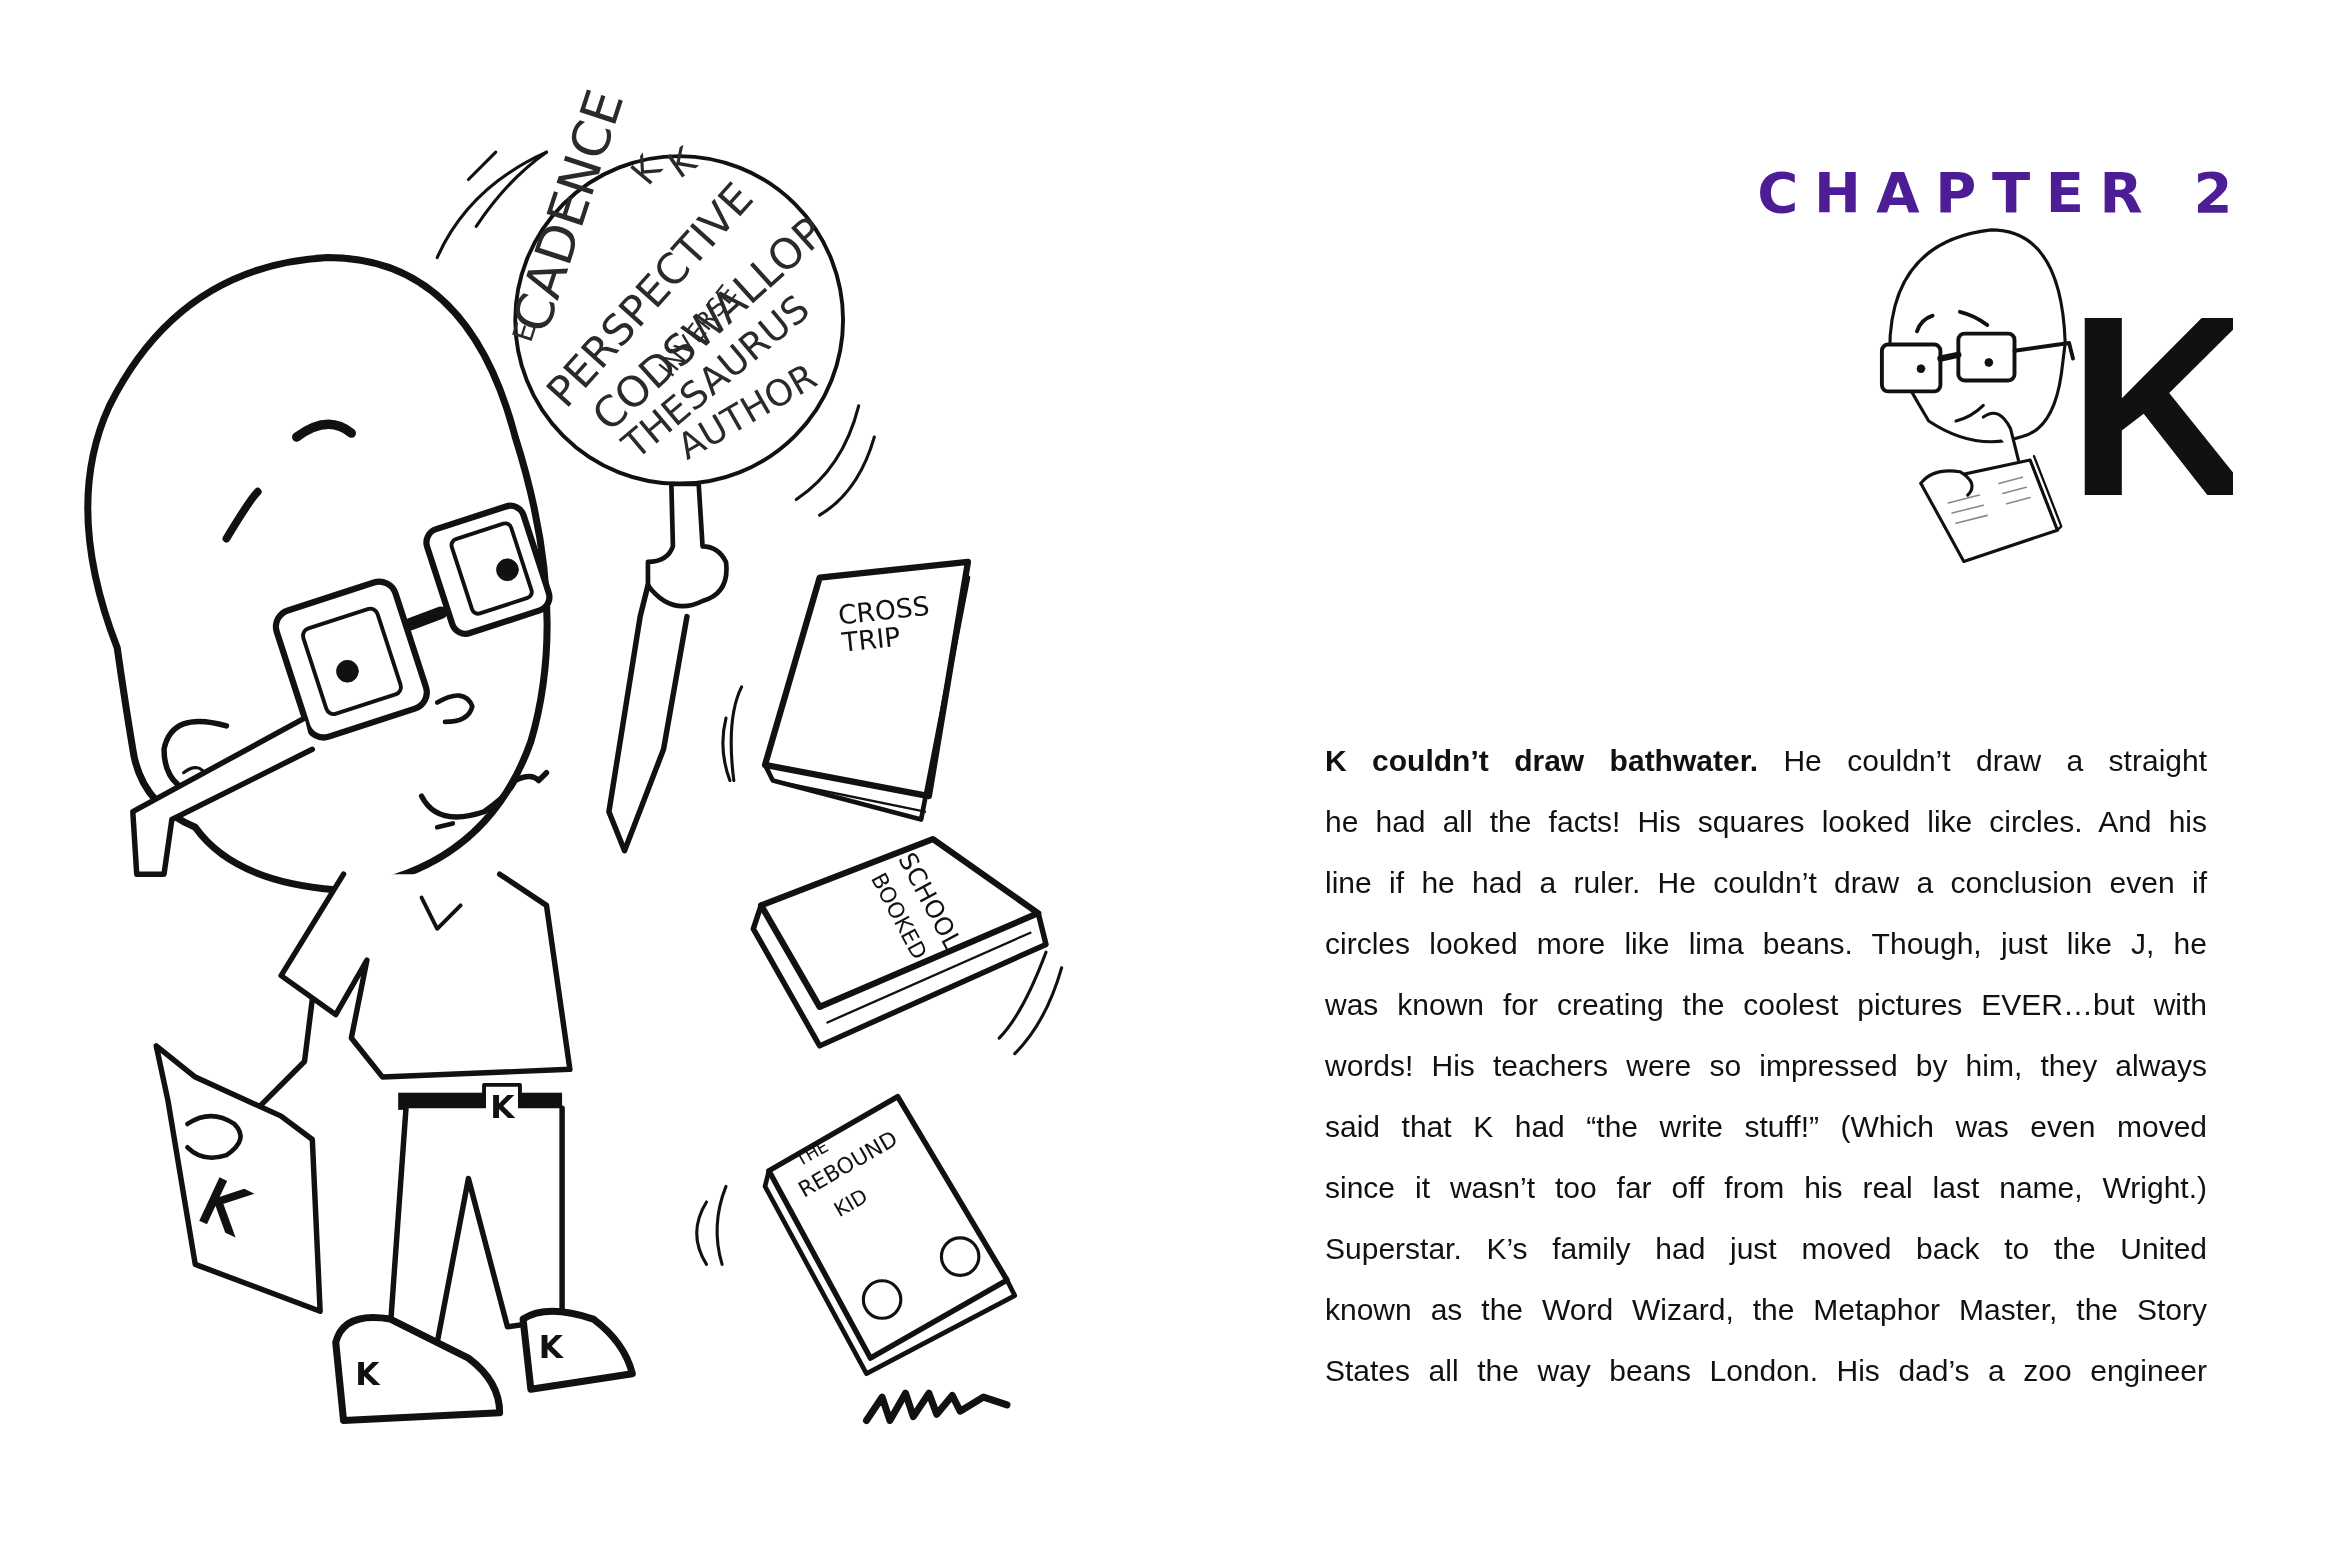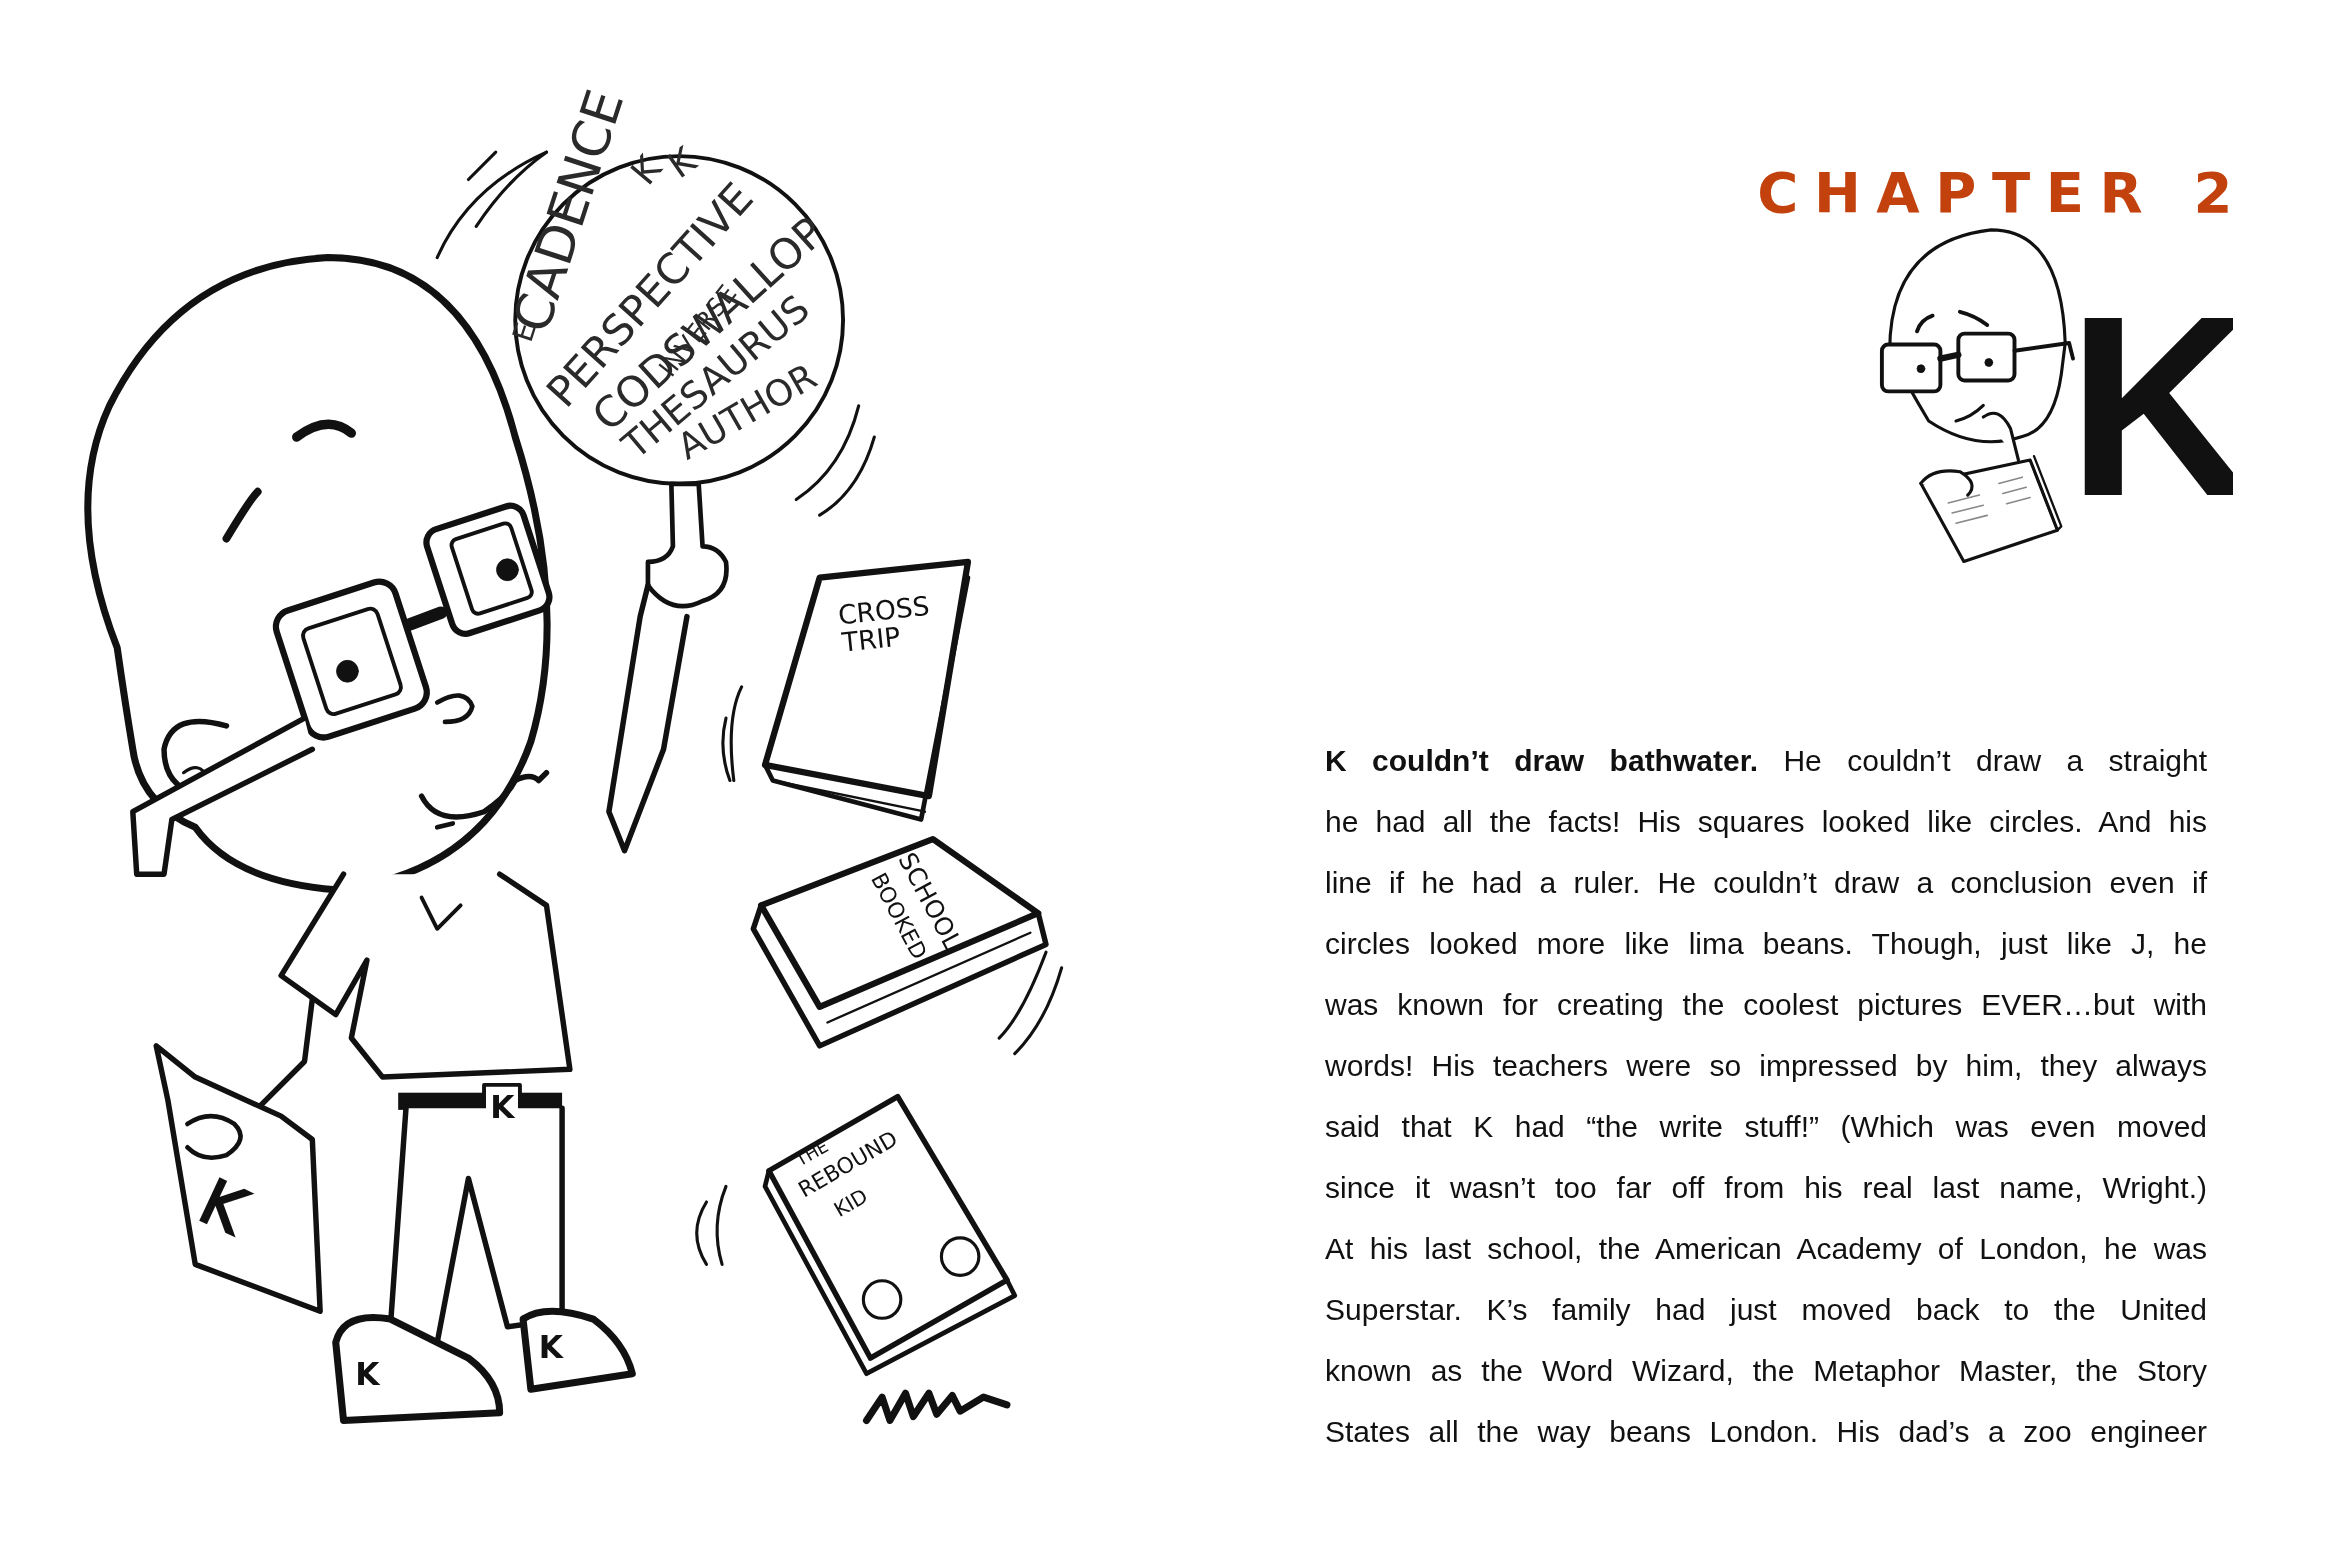--- a/index.html
+++ b/index.html
@@ -3,21 +3,21 @@
 <meta charset="utf-8">
 <style>
   html, body { margin:0; padding:0; background:#ffffff; }
   body { width:2342px; height:1561px; position:relative; overflow:hidden; font-family:"Liberation Sans", sans-serif; color:#111; }
   .page { position:absolute; top:0; height:1561px; }
   .page-left { left:0; width:1171px; }
   .page-right { left:1171px; width:1171px; }
   svg.art { position:absolute; left:0; top:0; }
   .chapter-title {
     position:absolute; left:1733px; top:160px; width:515px; text-align:right;
-    font-family:"DejaVu Sans", sans-serif; font-weight:bold; font-size:56px; letter-spacing:15.6px; color:#c2410c;
+    font-family:"DejaVu Sans", sans-serif; font-weight:bold; font-size:56px; letter-spacing:15.6px; color:#4c1d95;
   }
   .emblem { position:absolute; left:1874px; top:226px; width:359px; height:351px; }
   .body-text {
     position:absolute; left:1325px; top:730px; width:882px;
     font-family:"Liberation Sans", sans-serif; font-size:30px; line-height:61px; color:#111;
     text-align:justify;
   }
   .body-text .line { display:block; text-align:justify; text-align-last:justify; white-space:nowrap; height:61px; }
   .lead { font-weight:bold; }
   .strong { font-weight:normal; }
@@ -165,18 +165,17 @@
 
 <div class="body-text">
   <span class="line"><span class="lead">K couldn’t draw bathwater.</span><span> He couldn’t draw a straight</span></span>
   <span class="line">he had all the facts! His squares looked like circles. And his</span>
   <span class="line">line if he had a ruler. He couldn’t draw a conclusion even if</span>
   <span class="line">circles looked more like lima beans. Though, just like J, he</span>
   <span class="line"><span>was known for creating the coolest pictures </span><span class="strong">EVER</span><span>…but with</span></span>
   <span class="line">words! His teachers were so impressed by him, they always</span>
   <span class="line">said that K had “the write stuff!” (Which was even moved</span>
   <span class="line">since it wasn’t too far off from his real last name, Wright.)</span>
-  <span class="line">At his last school, the American Academy of London, he was</span>
   <span class="line">Superstar. K’s family had just moved back to the United</span>
   <span class="line">known as the Word Wizard, the Metaphor Master, the Story</span>
   <span class="line">States all the way beans London. His dad’s a zoo engineer</span>
 </div>
 
 
 </body></html>

